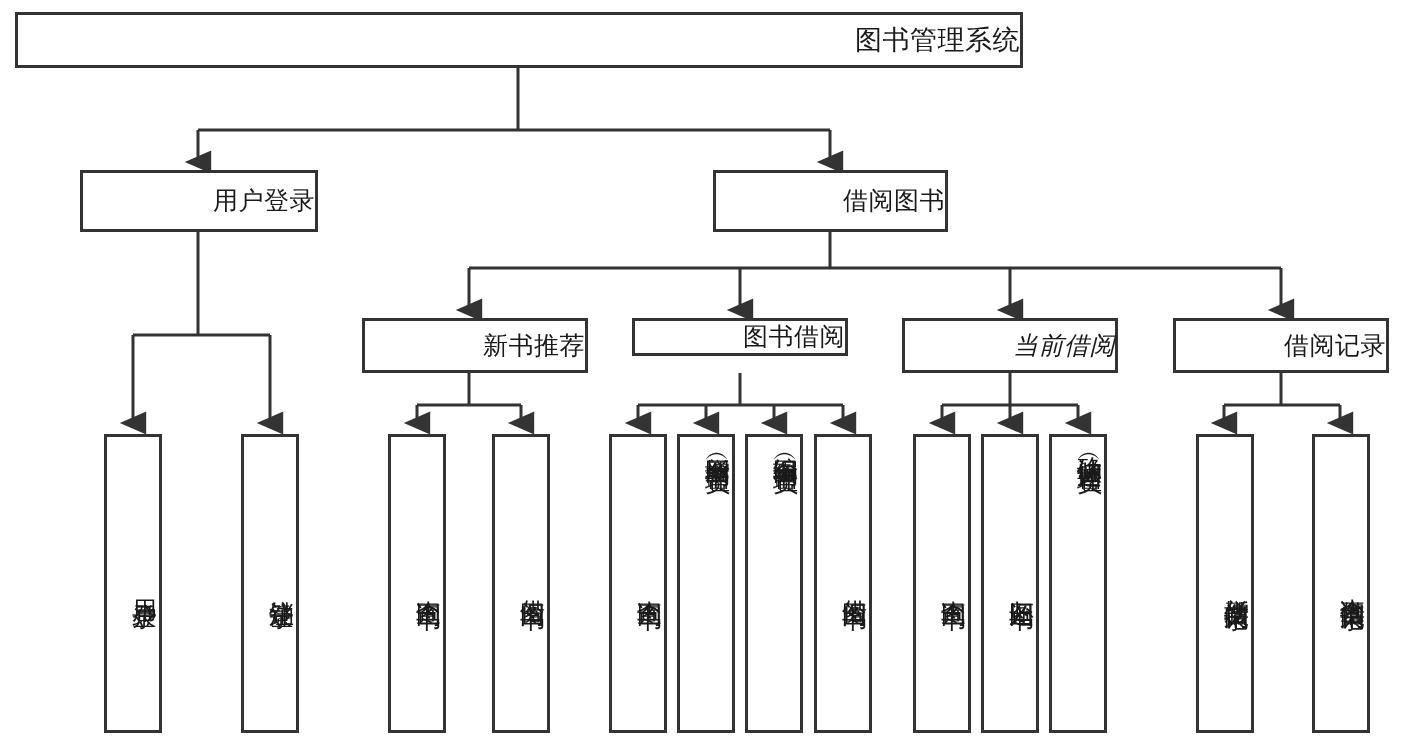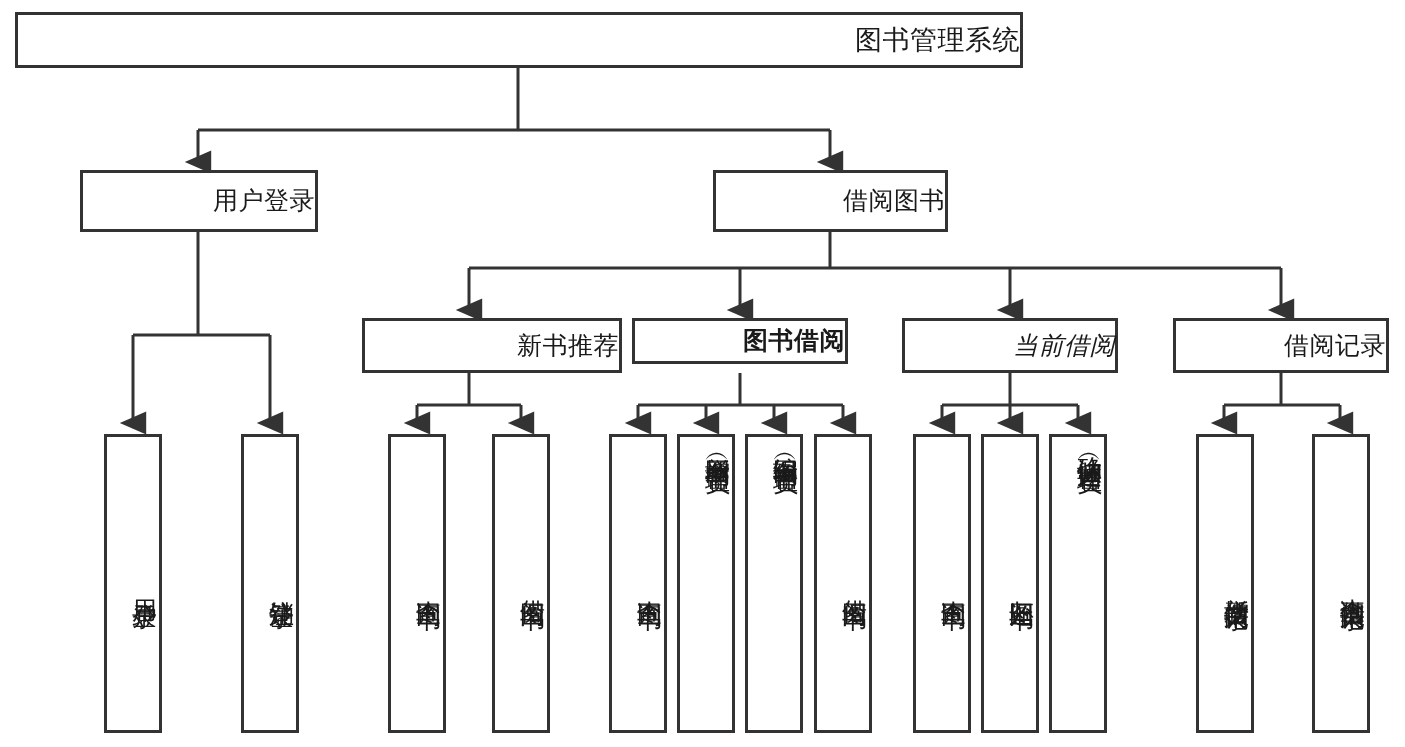--- a/index.html
+++ b/index.html
@@ -133,24 +133,24 @@
     <span class="label">图书管理系统</span>
   </div>
 
   <div class="node horiz" style="left:80px; top:170px; width:238px; height:62px;">
     <span class="label">用户登录</span>
   </div>
   <div class="node horiz" style="left:713px; top:170px; width:235px; height:62px;">
     <span class="label">借阅图书</span>
   </div>
 
-  <div class="node horiz" style="left:362px; top:318px; width:260px; height:55px;">
+  <div class="node horiz" style="left:362px; top:318px; width:226px; height:55px;">
     <span class="label">新书推荐</span>
   </div>
-  <div class="node horiz" style="left:632px; top:318px; width:216px; height:46px;font-weight:bold;">
+  <div class="node horiz" style="left:632px; top:318px; width:216px; height:38px;">
     <span class="label">图书借阅</span>
   </div>
   <div class="node horiz" style="left:902px; top:318px; width:216px; height:55px;font-style:italic;">
     <span class="label">当前借阅</span>
   </div>
   <div class="node horiz" style="left:1173px; top:318px; width:216px; height:55px;">
     <span class="label">借阅记录</span>
   </div>
 
   <div class="node vert center-v" style="left:104px; top:434px; width:58px; height:299px;">

